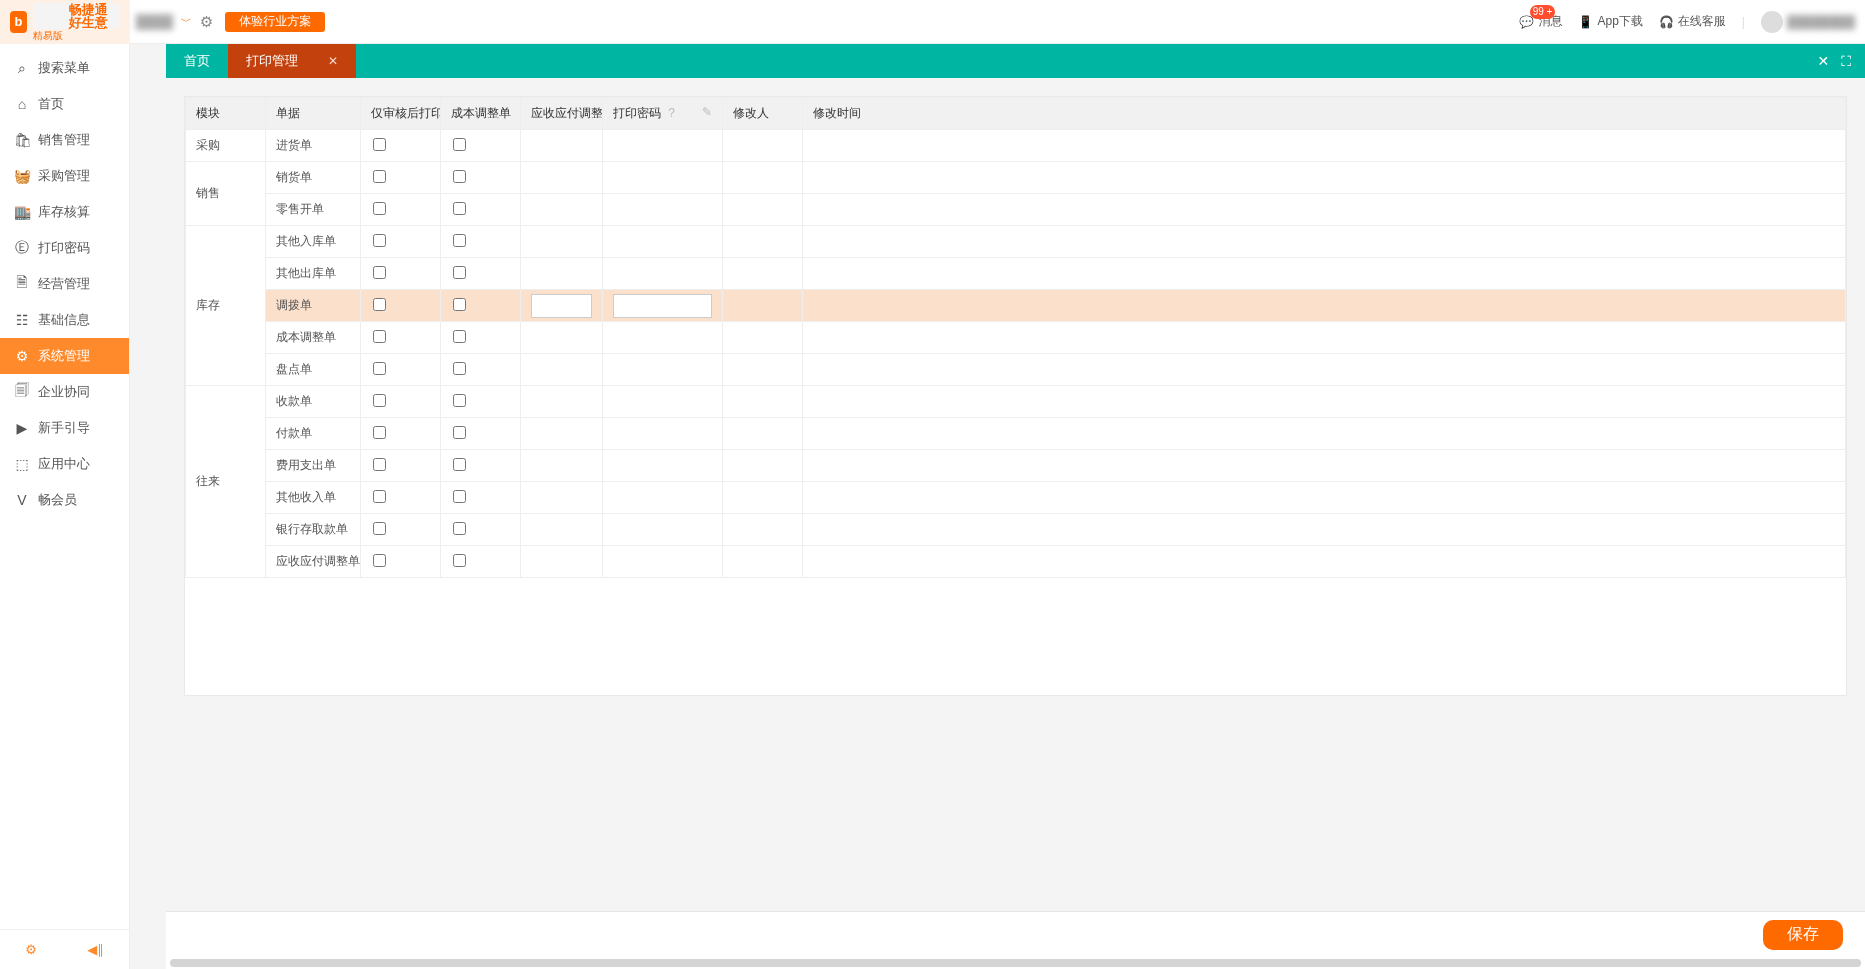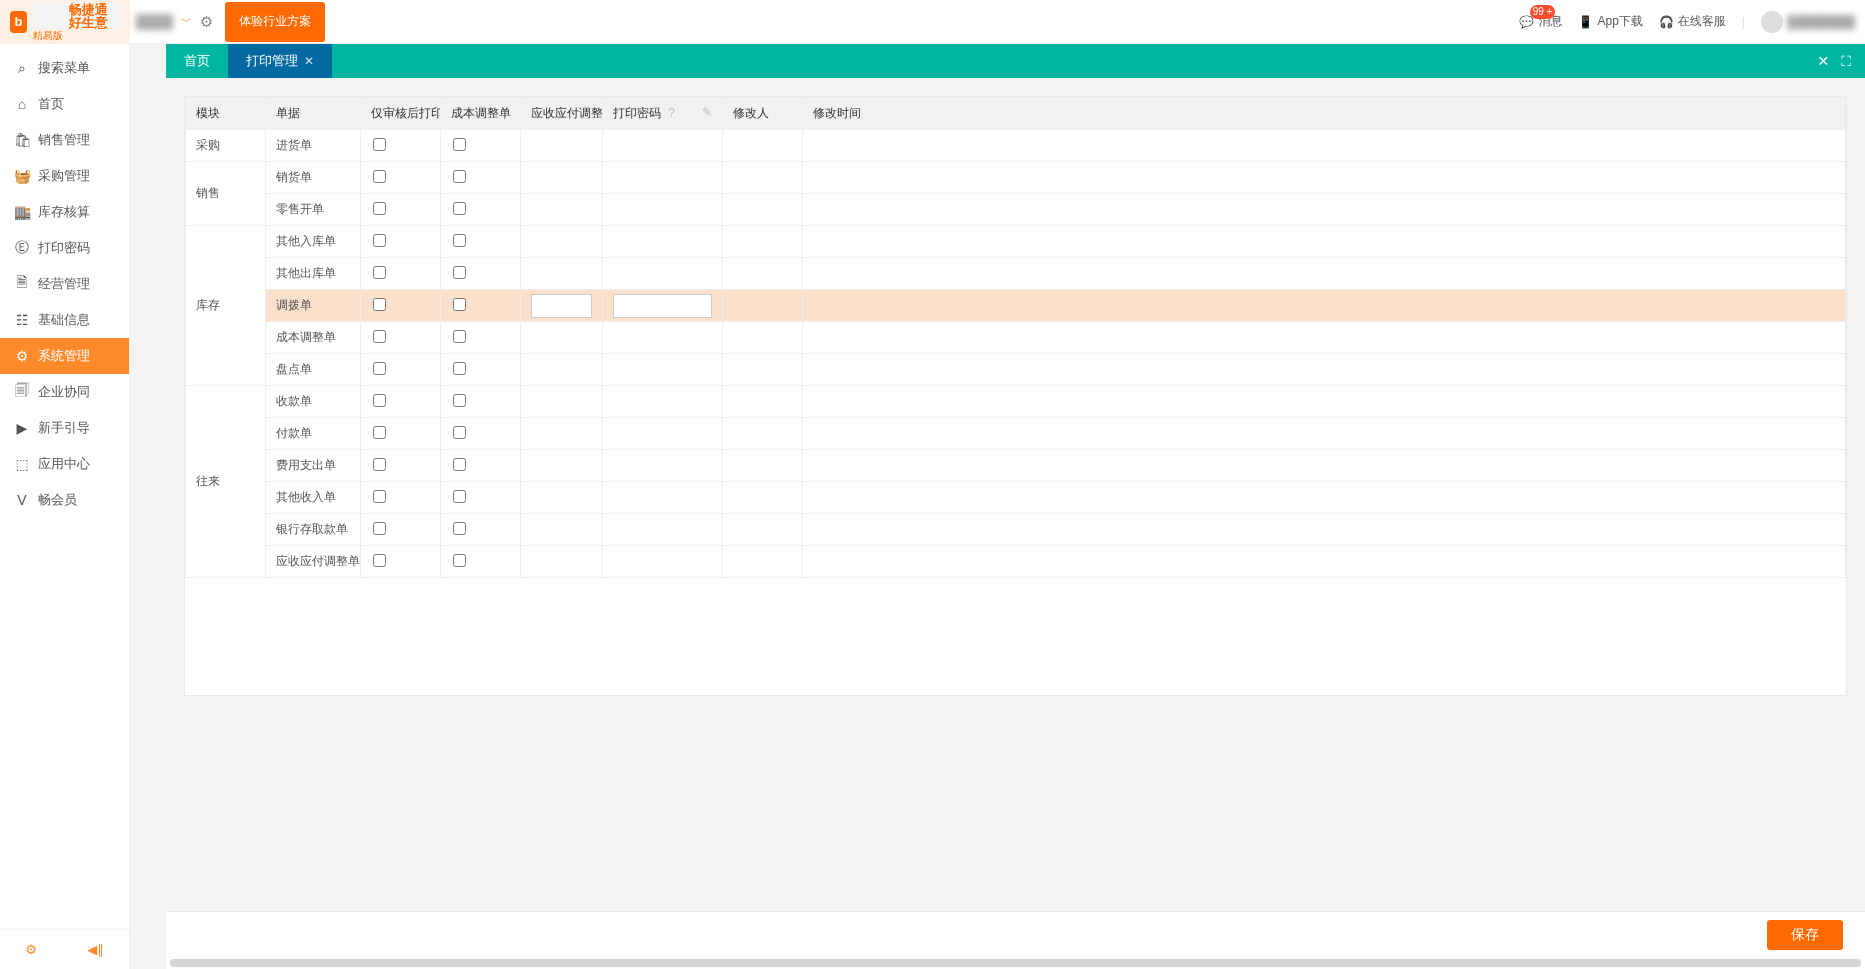--- a/index.html
+++ b/index.html
@@ -10,21 +10,21 @@
 .topbar { height:44px; display:flex; align-items:center; padding:0 10px; border-bottom:1px solid #eee; }
 .logo-box { display:flex; align-items:center; width:130px; background:#fff0e5; height:44px; margin:-0px -10px; padding:0 10px; }
 .logo-mark { width:22px; height:22px; background:#ff6a00; border-radius:4px; display:flex; align-items:center; justify-content:center; color:#fff; font-weight:bold; margin-right:6px; }
 .logo-txt { display:flex; flex-direction:column; line-height:1; }
 .logo-txt .main { color:#ff6a00; font-size:13px; font-weight:600; }
 .logo-txt .sub { color:#ff6a00; font-size:10px; margin-top:2px; }
 .company-sel { margin-left:16px; display:flex; align-items:center; gap:8px; color:#888; }
 .company-sel .name { filter:blur(3px); color:#aaa; }
 .chev { color:#ff6a00; font-size:11px; }
 .gear { color:#888; font-size:15px; cursor:pointer; }
-.promo-btn { margin-left:12px; background:#ff6a00; color:#fff; border:none; border-radius:3px; height:40px; padding:0 14px; font-size:12px; cursor:pointer; }
+.promo-btn { margin-left:12px; background:#ff6a00; color:#fff; border:none; border-radius:3px; height:20px; padding:0 14px; font-size:12px; cursor:pointer; }
 .top-right { margin-left:auto; display:flex; align-items:center; gap:16px; color:#555; font-size:12px; }
 .top-link { display:flex; align-items:center; gap:4px; cursor:pointer; position:relative; }
 .badge { position:absolute; top:-8px; left:10px; background:#ff4d2e; color:#fff; border-radius:8px; font-size:10px; padding:0 3px; line-height:14px; }
 .avatar { width:22px; height:22px; background:#ddd; border-radius:50%; display:inline-block; }
 .uname { filter:blur(3px); color:#aaa; }
 .divider-v { color:#ddd; }
 
 
 .body { flex:1; display:flex; min-height:0; }
 .sidebar { width:130px; background:#fff; border-right:1px solid #eee; display:flex; flex-direction:column; }
@@ -32,21 +32,21 @@
 .side-item { display:flex; align-items:center; gap:8px; height:36px; padding:0 14px; color:#555; cursor:pointer; font-size:13px; }
 .side-item.active { background:#ff8a2b; color:#fff; }
 .side-icon { width:16px; text-align:center; font-size:14px; }
 .side-footer { height:40px; border-top:1px solid #eee; display:flex; align-items:center; justify-content:space-around; color:#ff8a2b; }
 .side-footer span { cursor:pointer; }
 
 
 .main { flex:1; display:flex; flex-direction:column; background:#f4f4f4; min-width:0;padding-left:36px; }
 .tabbar { height:34px; background:#00b6a2; display:flex; align-items:center; position:relative; }
 .tab { height:34px; display:flex; align-items:center; padding:0 18px; color:#fff; font-size:13px; cursor:pointer; }
-.tab.active { background:#0369a1; }
+.tab.active { background:#c2410c;gap:24px; }
 .tab .close { margin-left:6px; font-size:12px; opacity:.8; }
 .tab-right { margin-left:auto; display:flex; gap:12px; padding-right:14px; color:#fff; }
 .tab-right span { cursor:pointer; font-size:14px; }
 
 .content-wrap { flex:1; padding:18px 18px 0; overflow:auto; }
 .panel { background:#fff; border:1px solid #e9e9e9; min-height:600px; padding:0; }
 
 
 table { border-collapse:collapse; width:100%; table-layout:fixed; }
 th,td { border:1px solid #eee; padding:0 10px; height:32px; text-align:left; font-size:12px; color:#555; overflow:hidden; white-space:nowrap; }
@@ -54,21 +54,21 @@
 .col-module{width:80px}.col-doc{width:95px}.col-c1{width:80px}.col-c2{width:80px}.col-c3{width:82px}.col-c4{width:120px}.col-c5{width:80px}.col-c6{width:auto}
 tr.highlight td { background:#fbe0cc; }
 tr.highlight td input[type=text]{ background:#fff; }
 td input[type=checkbox]{ margin-left:2px; }
 td input[type=text]{ width:100%; height:24px; border:1px solid #ccc; padding:0 4px; font-size:12px; }
 .help-icon{color:#bbb;font-size:12px;margin-left:4px;}
 .edit-icon{float:right;color:#bbb;font-size:12px;}
 
 
 .footbar { height:46px; background:#fff; border-top:1px solid #e5e5e5; display:flex; align-items:center; justify-content:flex-end; padding:0 22px; }
-.save-btn { background:#ff6a00; color:#fff; border:none; border-radius:3px; height:30px; padding:0 24px; font-size:14px; cursor:pointer; }
+.save-btn { background:#ff6a00; color:#fff; border:none; border-radius:10px; height:30px; padding:0 24px; font-size:16px; cursor:pointer; }
 
 
 .hscroll { height:12px; background:#fff; position:relative; }
 .hscroll::before{content:"";position:absolute;left:4px;right:4px;top:2px;height:8px;background:#d4d4d4;border-radius:4px;}
 
 </style>
 </head>
 <body>
 
 <div class="app">

